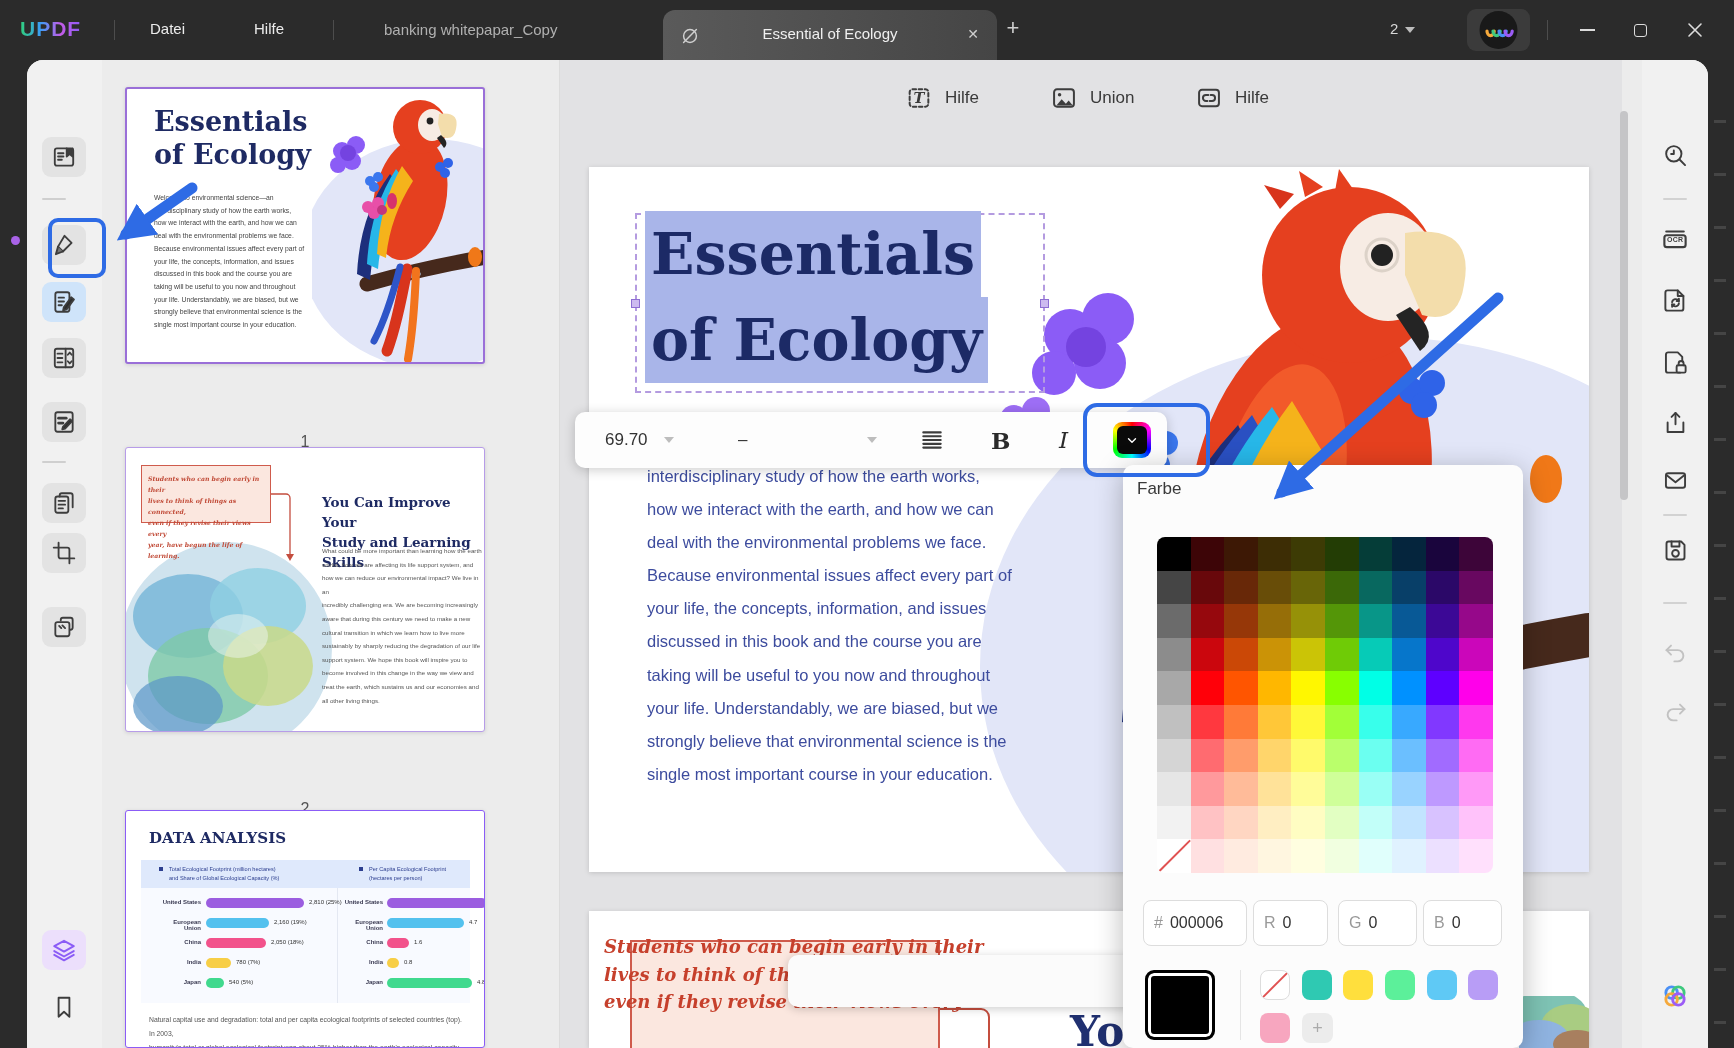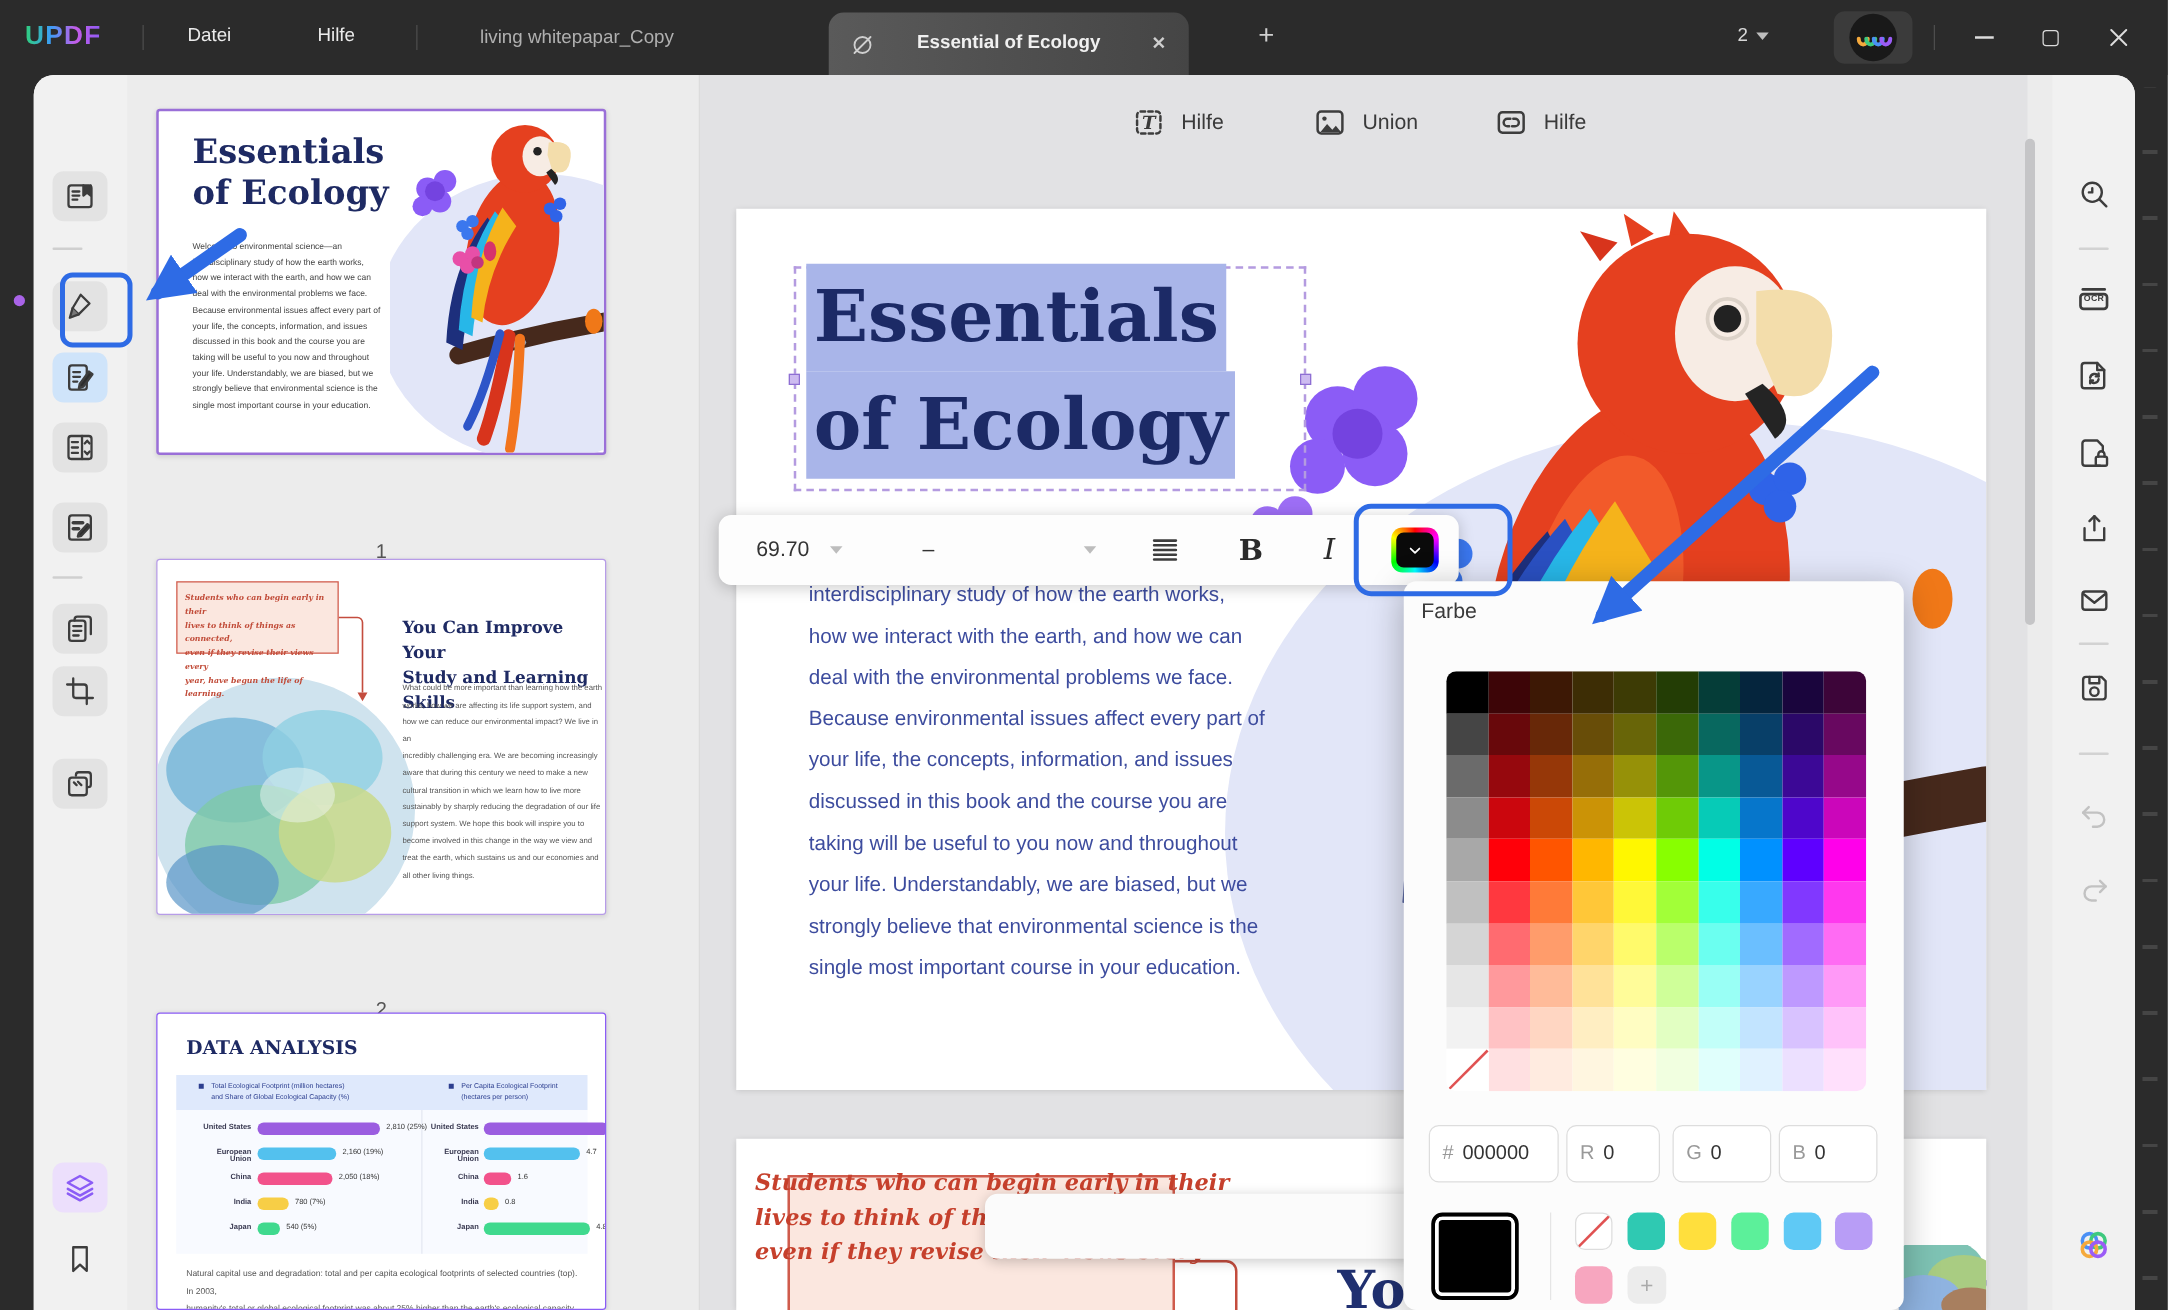--- a/index.html
+++ b/index.html
@@ -9,22 +9,22 @@
   .pre { white-space:pre-line; }
 
   
   #titlebar { position:absolute; left:0; top:0; width:1734px; height:60px; background:#2b2b2b; z-index:20; }
   .tb-logo { position:absolute; left:20px; top:17px; font-size:21px; font-weight:bold; letter-spacing:1px;
     background:linear-gradient(90deg,#2fd07a,#3b9df5,#c45ce8,#8e5cf6);
     -webkit-background-clip:text; background-clip:text; color:transparent; }
   .tb-sep { position:absolute; top:20px; width:1px; height:20px; background:#4d4d4d; }
   .tb-menu { position:absolute; top:20px; font-size:15px; color:#ececec; cursor:default; }
   .tb-tab-inactive { position:absolute; left:384px; top:21px; font-size:15px; color:#b0b0b0; }
-  .tb-tab { position:absolute; left:663px; top:10px; width:288px; height:50px;
-    background:linear-gradient(90deg,#5a5a5a,#454545); border-radius:12px 12px 0 0;font-weight:bold; }
+  .tb-tab { position:absolute; left:663px; top:10px; width:334px; height:50px;
+    background:linear-gradient(90deg,#5a5a5a,#454545); border-radius:12px 12px 0 0; }
   .tb-tab-title { position:absolute; left:0; right:0; top:15px; text-align:center; font-size:15px; color:#f0f0f0; }
   .tb-x { position:absolute; right:14px; top:14px; width:20px; height:20px; color:#cfcfcf; font-size:14px;
     line-height:20px; text-align:center; }
   .tb-plus { position:absolute; left:1000px; top:16px; width:26px; height:26px; color:#cfcfcf; font-size:22px;
     line-height:24px; text-align:center; font-weight:300; }
   .tb-count { position:absolute; left:1390px; top:20px; font-size:15px; color:#d8d8d8; }
   .caret-down { display:inline-block; width:0; height:0; border-left:5px solid transparent;
     border-right:5px solid transparent; border-top:6px solid #bdbdbd; vertical-align:middle; margin-left:7px; }
   .tb-avatar-bg { position:absolute; left:1467px; top:9px; width:63px; height:42px; background:#3b3b3b; border-radius:9px; }
   .tb-win { position:absolute; top:18px; width:24px; height:24px; display:flex; align-items:center; justify-content:center; }
@@ -156,21 +156,21 @@
 </style>
 </head>
 <body>
 
 <div id="titlebar">
   <div class="tb-logo">UPDF</div>
   <div class="tb-sep" style="left:114px"></div>
   <div class="tb-menu" style="left:150px">Datei</div>
   <div class="tb-menu" style="left:254px">Hilfe</div>
   <div class="tb-sep" style="left:333px"></div>
-  <div class="tb-tab-inactive">living whitepapar_Copy</div>
+  <div class="tb-tab-inactive">banking whitepapar_Copy</div>
   <div class="tb-tab">
     <svg class="abs" style="left:16px;top:15px" width="22" height="22" viewBox="0 0 24 24">
       <circle cx="12" cy="12" r="7" fill="none" stroke="#cfcfcf" stroke-width="1.6"></circle>
       <line x1="5" y1="19" x2="19" y2="5" stroke="#cfcfcf" stroke-width="1.6" stroke-linecap="round"></line>
     </svg>
     <div class="tb-tab-title">Essential of Ecology</div>
     <div class="tb-x">✕</div>
   </div>
   <div class="tb-plus">+</div>
   <div class="tb-count">
@@ -721,21 +721,21 @@
       <div style="background: rgb(255, 246, 224);"></div>
       <div style="background: rgb(255, 254, 224);"></div>
       <div style="background: rgb(241, 255, 224);"></div>
       <div style="background: rgb(224, 255, 252);"></div>
       <div style="background: rgb(224, 242, 255);"></div>
       <div style="background: rgb(236, 224, 255);"></div>
       <div style="background: rgb(255, 224, 252);"></div>
     </div>
   <div class="cp-field" style="left:20px;width:104px">
     <span class="cp-flabel">#</span>
-    <span class="cp-fval">000000</span>
+    <span class="cp-fval">000006</span>
   </div>
   <div class="cp-field" style="left:130px;width:75px">
     <span class="cp-flabel">R</span>
     <span class="cp-fval">0</span>
   </div>
   <div class="cp-field" style="left:215px;width:79px">
     <span class="cp-flabel">G</span>
     <span class="cp-fval">0</span>
   </div>
   <div class="cp-field" style="left:300px;width:79px">

